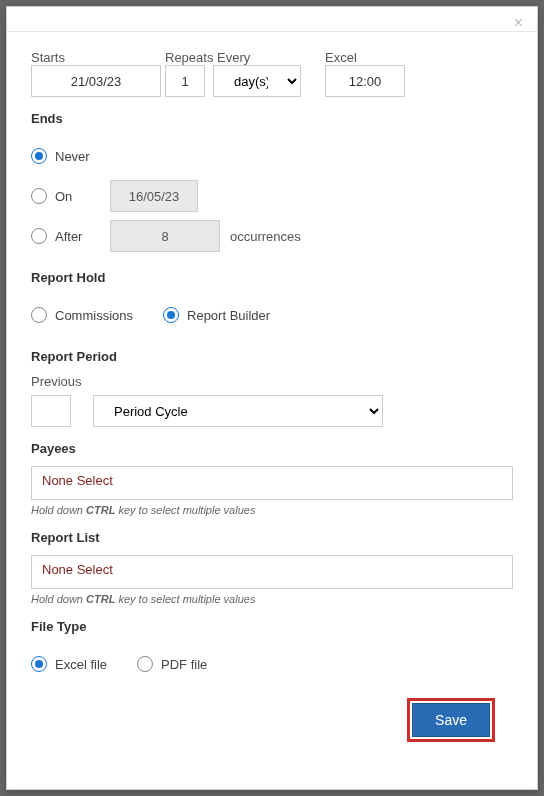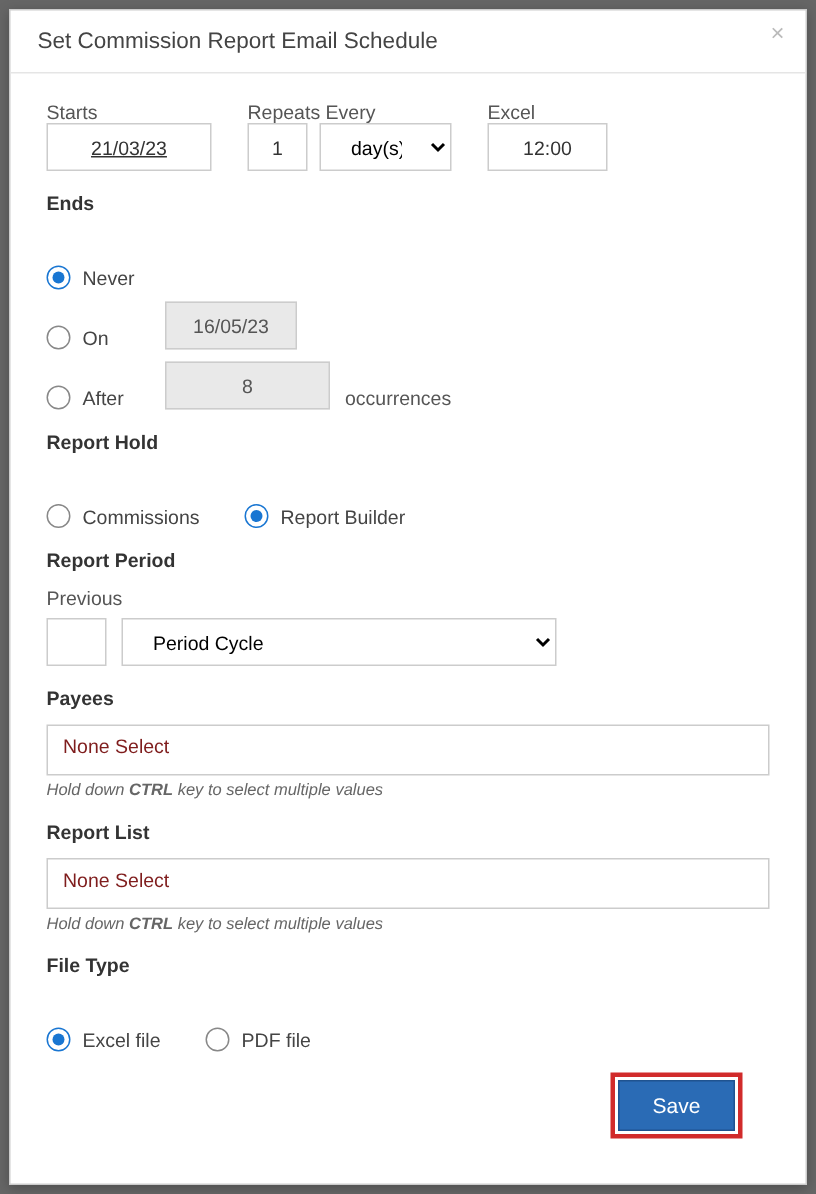--- a/index.html
+++ b/index.html
@@ -55,21 +55,21 @@
   input.tbox.disabled { background: #e9e9e9; color:#555; }
   select.sel {
     height: 32px;
     border: 1px solid #ccc;
     padding: 0 16px;
     font-size: 13px;
     background: #fff;
   }
   .radio-row {
     display: flex;
-    align-items: flex-end;
+    align-items: center;
     height: 40px;
   }
   .radio {
     width: 16px; height: 16px;
     border: 1.5px solid #888;
     border-radius: 50%;
     margin-right: 8px;
     display: inline-flex;
     align-items: center; justify-content: center;
     cursor: pointer;
@@ -95,21 +95,21 @@
     background: #fff;
     text-align: left;
   }
   .hint {
     font-style: italic;
     font-size: 11px;
     color: #666;
     margin-top: 4px;
   }
   .hint b { font-weight: bold; }
-  .rp-row { display:flex; gap:10px; align-items:flex-end;}
+  .rp-row { display:flex; gap:22px; align-items:flex-end;}
   .rp-num { width:40px; }
   .rp-sel { flex:0 0 290px; text-align:left; padding-left:10px;}
   .footer {
     padding: 14px 18px 20px 0;
     display: flex;
     justify-content: flex-end;
   }
   .save-wrap {
     border: 3px solid #d12b2b;
     padding: 2px;
@@ -121,30 +121,29 @@
     padding: 8px 22px;
     font-size: 14px;
     cursor: pointer;
   }
 </style>
 </head>
 <body>
 
 <div class="modal">
   <div class="modal-header">
-    <span class="modal-title">Set Commission Report Email Schedule</span>
     <span class="close-x">×</span>
   </div>
 
   <div class="modal-body">
 
     <div class="row1">
       <div class="field" style="width:110px">
         <span class="label">Starts</span>
-        <input class="tbox" style="width: 110px; text-decoration: underline;" value="21/03/23">
+        <input class="tbox" style="width: 130px;" value="21/03/23">
       </div>
       <div class="field">
         <span class="label">Repeats Every</span>
         <div style="display:flex; gap:8px;">
           <input class="tbox" style="width: 40px;" value="1">
           <select class="sel" style="width:88px">
             <option>day(s)</option>
           </select>
         </div>
       </div>

